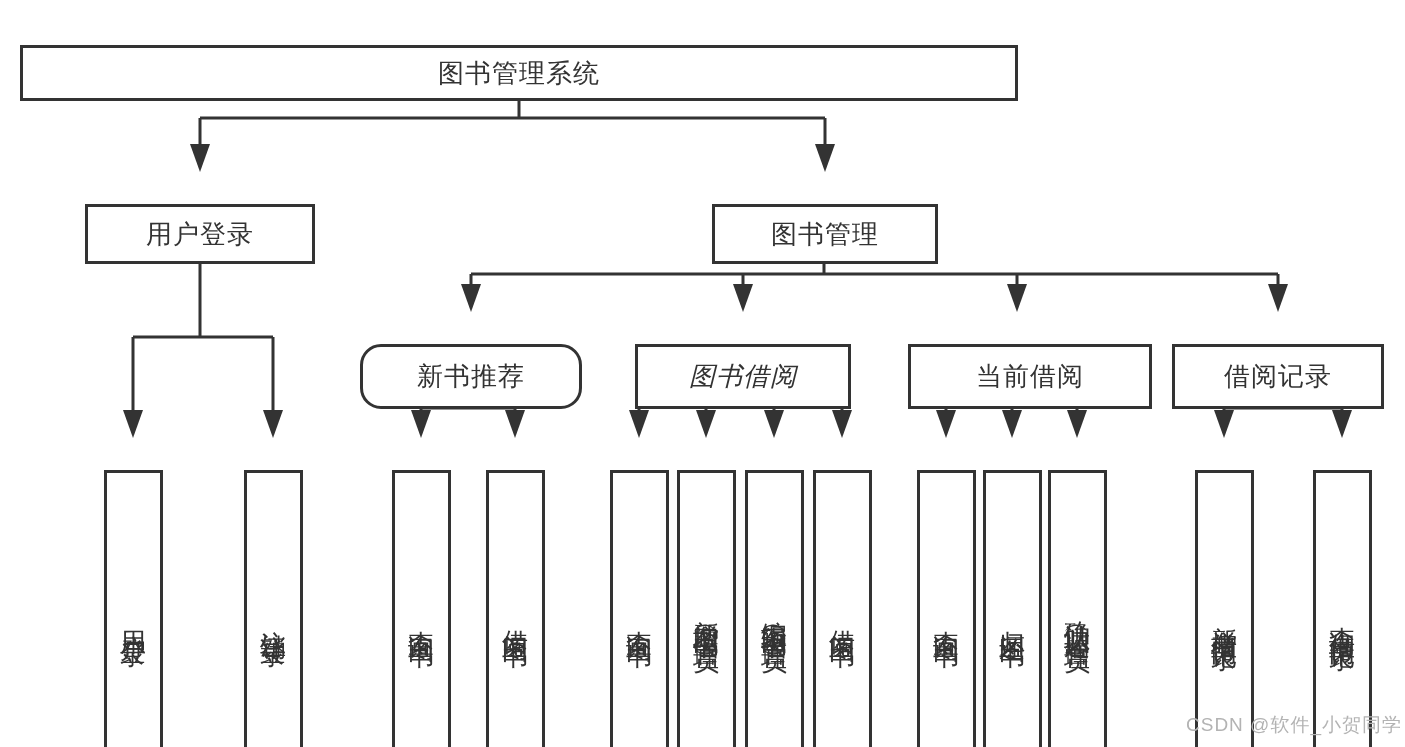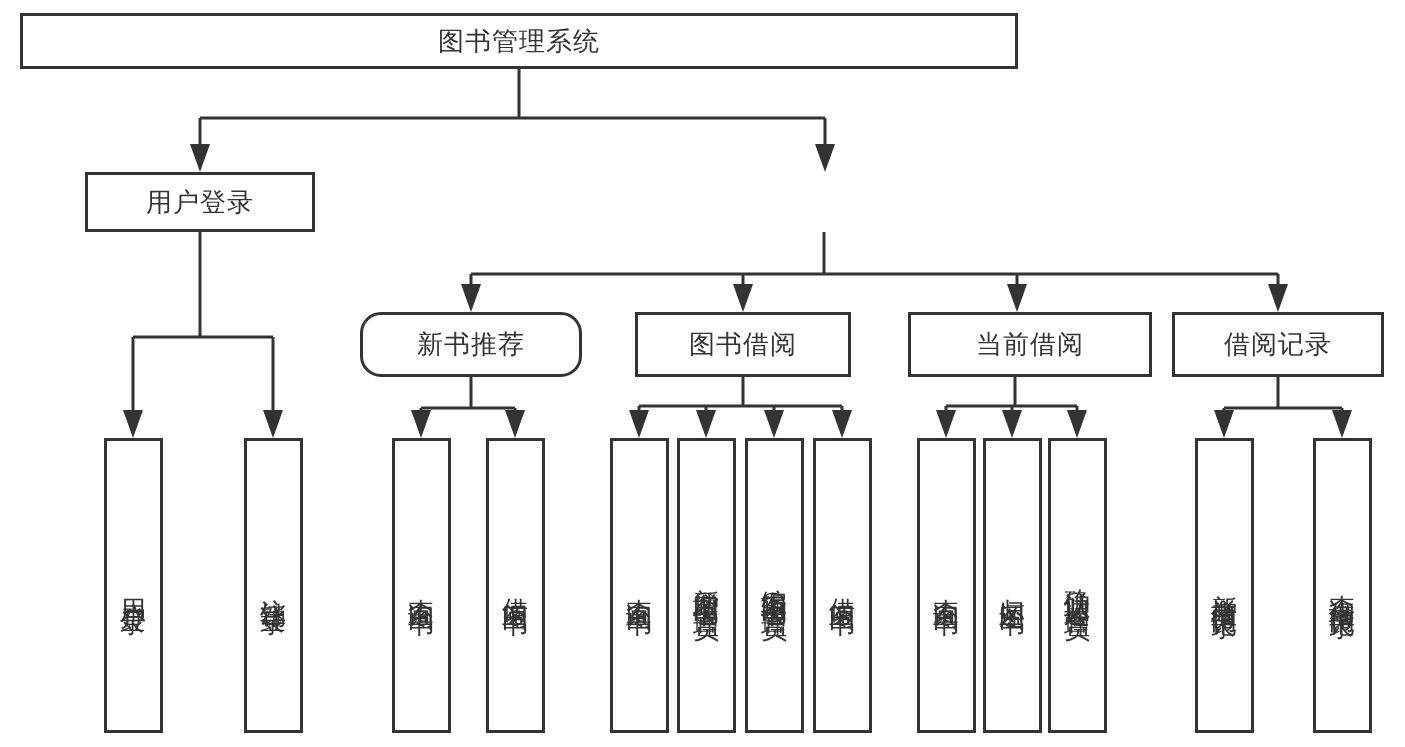--- a/index.html
+++ b/index.html
@@ -18,20 +18,21 @@
     color: var(--color-line, #333333);
   }
   .node {
     position: absolute;
     box-sizing: border-box;
     border: 3px solid var(--color-line, #333333);
     background: #ffffff;
     display: flex;
     align-items: center;
     justify-content: center;
+    margin-top: 32px;
   }
   .h-node .label {
     font-size: 26px;
     letter-spacing: 1px;
     white-space: nowrap;
   }
   .v-node .label {
     writing-mode: vertical-rl;
     text-orientation: mixed;
     font-size: 26px;
@@ -86,25 +87,28 @@
     </g>
   </svg>
 
   <div class="node h-node" style="left:20px; top:13px; width:998px; height:56px;">
     <span class="label">图书管理系统</span>
   </div>
 
   <div class="node h-node" style="left:85px; top:172px; width:230px; height:60px;">
     <span class="label">用户登录</span>
   </div>
+  <div class="node h-node" style="left:712px; top:172px; width:226px; height:60px;">
+    <span class="label">图书管理</span>
+  </div>
 
   <div class="node h-node" style="left:360px; top:312px; width:222px; height:65px;border-radius:21px;">
     <span class="label">新书推荐</span>
   </div>
-  <div class="node h-node" style="left:635px; top:312px; width:216px; height:65px;">
+  <div class="node h-node" style="left:635px; top:312px; width:216px; height:65px;font-style:italic;">
     <span class="label">图书借阅</span>
   </div>
   <div class="node h-node" style="left:908px; top:312px; width:244px; height:65px;">
     <span class="label">当前借阅</span>
   </div>
   <div class="node h-node" style="left:1172px; top:312px; width:212px; height:65px;font-family:Liberation Mono, monospace;">
     <span class="label">借阅记录</span>
   </div>
 
   <div class="node v-node" style="left:104px; top:438px; width:59px; height:295px;">
@@ -144,14 +148,15 @@
     <span class="label">确认归还（管理员）</span>
   </div>
 
   <div class="node v-node" style="left:1195px; top:438px; width:59px; height:295px;">
     <span class="label">新增借阅记录</span>
   </div>
   <div class="node v-node" style="left:1313px; top:438px; width:59px; height:295px;">
     <span class="label">查询借阅记录</span>
   </div>
 
+  <div class="watermark">CSDN @软件_小贺同学</div>
 
 </div>
 
 </body></html>

